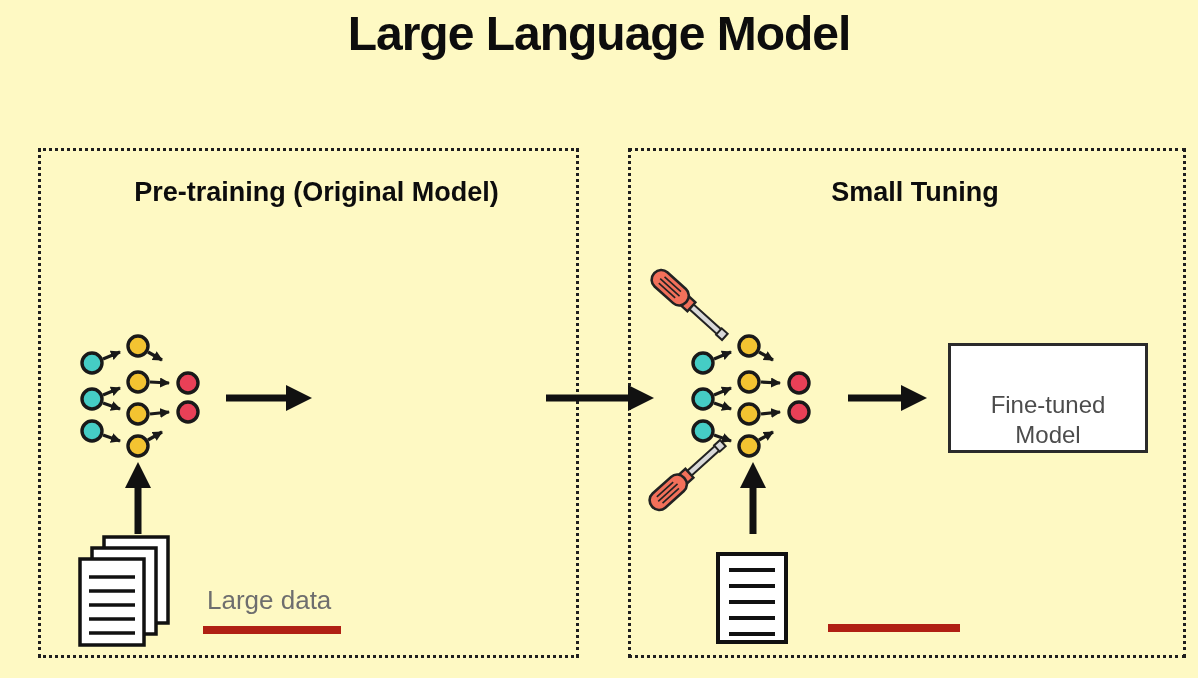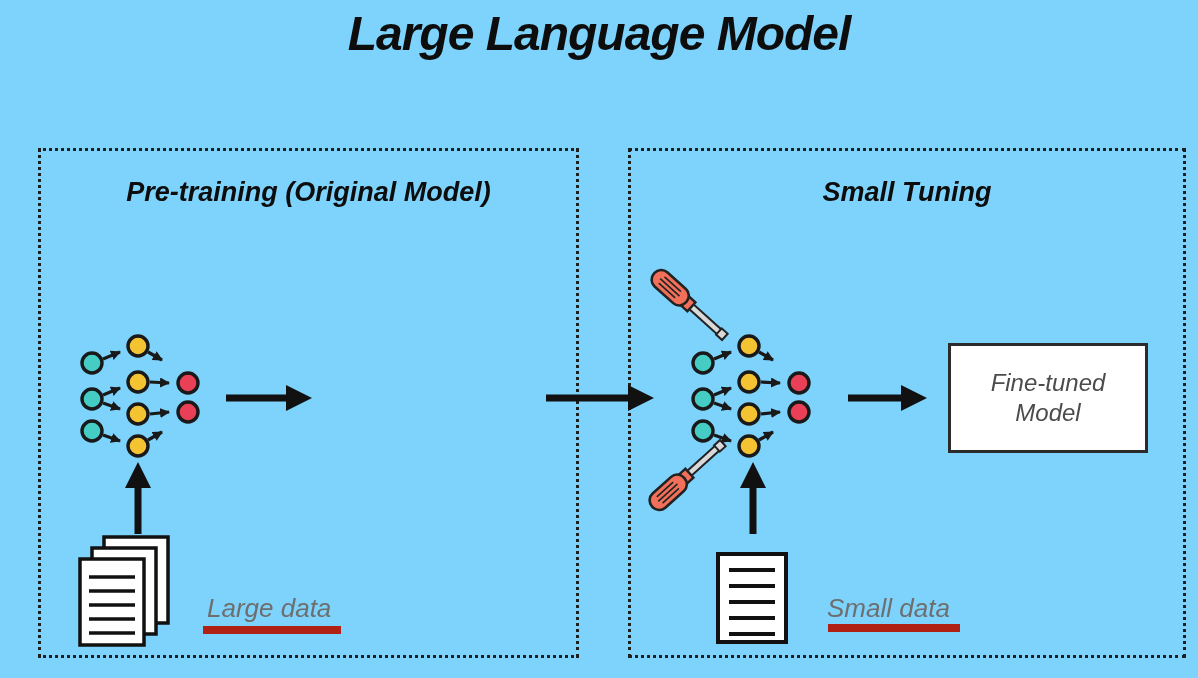--- a/index.html
+++ b/index.html
@@ -2,38 +2,38 @@
 <html style="--node-cyan: #45cdc5; --node-yellow: #f3c331; --node-red: #e94057; --outline: #191919; --screwdriver-handle: #f2705a; --shaft-gray: #d9d9d9; --underline-red: #b02013; --box-border: #2b2b2b; --box-text: #4c4c4c; --label-text: #6e6e6e; --heading-text: #0d0d0d;"><head>
 <meta charset="utf-8">
 <style>
   :root{
     --node-cyan:#45cdc5; --node-yellow:#f3c331; --node-red:#e94057;
     --outline:#191919; --screwdriver-handle:#f2705a; --shaft-gray:#d9d9d9;
     --underline-red:#b02013; --box-border:#2b2b2b; --box-text:#4c4c4c;
     --label-text:#6e6e6e; --heading-text:#0d0d0d;
   }
   html,body{margin:0;padding:0;background:#fff;}
-  .stage{position:relative;width:1198px;height:678px;background:#7dd3fc;
-         font-family:"Liberation Sans",sans-serif;overflow:hidden;font-style:italic;}
+  .stage{position:relative;width:1198px;height:678px;background:#fef9c3;
+         font-family:"Liberation Sans",sans-serif;overflow:hidden;}
   .abs{position:absolute;}
   svg.abs{overflow:visible;}
   .title{position:absolute;top:6px;left:0;width:100%;text-align:center;
          font-size:48px;font-weight:bold;color:var(--heading-text);letter-spacing:-1px;}
   .panel{position:absolute;top:148px;height:504px;border:3px dotted #1f1f1f;background:transparent;}
   .panel-left{left:38px;width:535px;}
   .panel-right{left:628px;width:552px;}
-  .panel-heading{position:absolute;top:26px;left:0;width:100%;text-align:center;
+  .panel-heading{position:absolute;top:26px;left:8px;width:100%;text-align:center;
                  font-size:27px;font-weight:bold;color:var(--heading-text);}
   .model-box{position:absolute;border:3px solid var(--box-border);background:#fff;
              display:flex;align-items:center;justify-content:center;text-align:center;
              font-size:24px;color:var(--box-text);line-height:1.25;}
   #base-model-box{left:330px;top:345px;width:189px;height:102px;}
-  #finetuned-model-box{left:948px;top:343px;width:194px;height:104px;}
+  #finetuned-model-box{left:948px;top:343px;width:194px;height:104px;align-items:flex-end;}
   #finetuned-model-box span{display:block;width:140px;}
-  .data-label{position:absolute;font-size:26px;color:var(--label-text);white-space:nowrap;margin-top:8px;}
+  .data-label{position:absolute;font-size:26px;color:var(--label-text);white-space:nowrap;}
   #large-data-label{left:207px;top:585px;}
   #small-data-label{left:827px;top:585px;}
   .red-underline{position:absolute;height:8px;background:var(--underline-red);}
   #large-data-underline{left:203px;top:626px;width:138px;}
   #small-data-underline{left:828px;top:624px;width:132px;}
 </style>
 </head>
 <body>
 
 <div class="stage">
@@ -173,21 +173,20 @@
     <rect x="4" y="3" width="68" height="88" fill="#fff" stroke="#111" stroke-width="4"></rect>
     <g stroke="#111" stroke-width="4">
       <line x1="15" y1="19" x2="61" y2="19"></line>
       <line x1="15" y1="35" x2="61" y2="35"></line>
       <line x1="15" y1="51" x2="61" y2="51"></line>
       <line x1="15" y1="67" x2="61" y2="67"></line>
       <line x1="15" y1="83" x2="61" y2="83"></line>
     </g>
   </svg>
 
-  <div class="data-label" id="small-data-label">Small data</div>
   <div class="red-underline" id="small-data-underline"></div>
 
   <svg class="abs" style="left:843px;top:380px" width="92" height="36">
     <line x1="5" y1="18" x2="60" y2="18" stroke="#111" stroke-width="7"></line>
     <polygon points="58,5 84,18 58,31" fill="#111"></polygon>
   </svg>
 
   <div class="model-box" id="finetuned-model-box">
     <span>Fine-tuned Model</span>
   </div>

